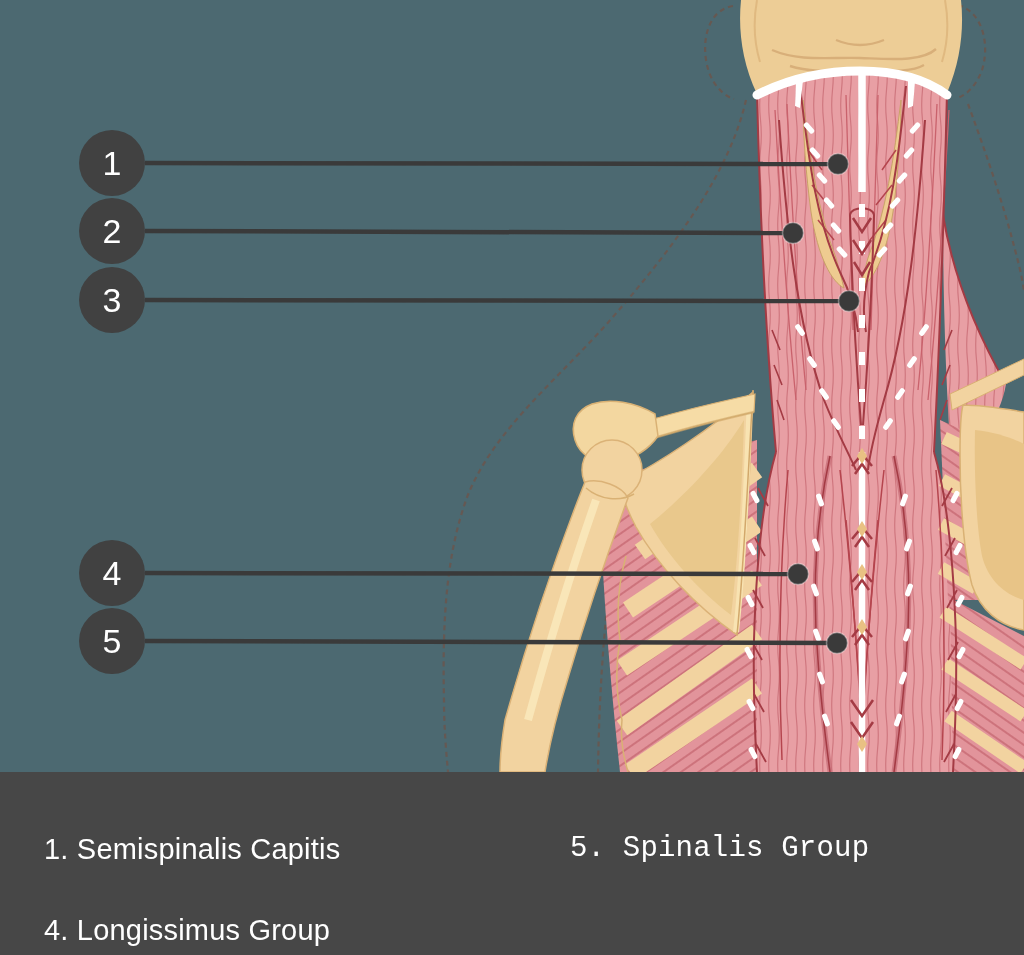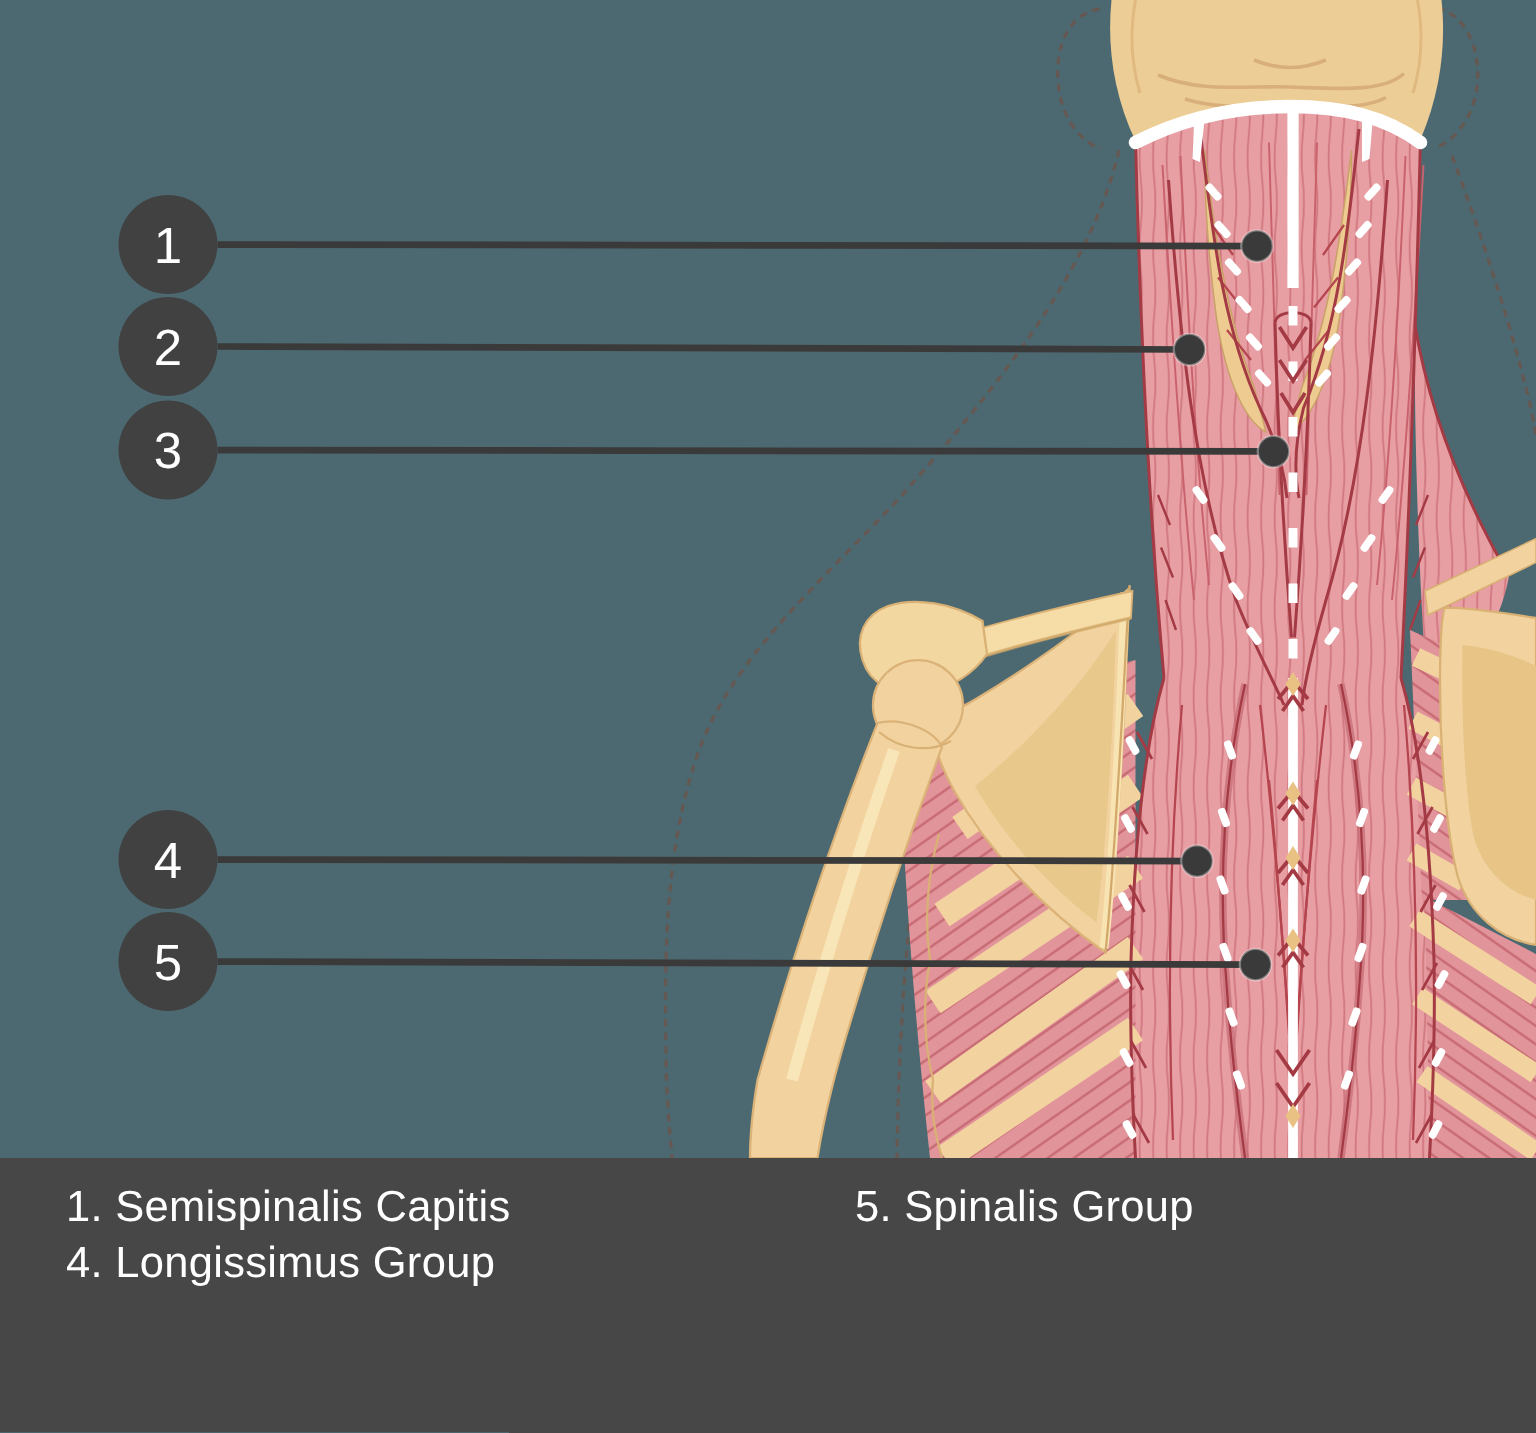--- a/index.html
+++ b/index.html
@@ -3,22 +3,22 @@
 <meta charset="utf-8">
 <style>
   html,body{margin:0;padding:0;background:#4c6971;}
   .stage{position:relative;width:1024px;height:955px;overflow:hidden;background:#4c6971;
          font-family:"Liberation Sans", sans-serif;}
   .illustration{position:absolute;left:0;top:0;width:1024px;height:772px;display:block;}
   .legend-panel{position:absolute;left:0;top:772px;width:1024px;height:183px;background:#474747;}
   .legend-col{position:absolute;top:15px;color:#ffffff;font-size:29px;line-height:36.5px;
               font-weight:400;letter-spacing:.2px;}
   .legend-col.one{left:44px;}
-  .legend-col.two{left:570px;}
-  .legend-item{white-space:nowrap;}
+  .legend-col.two{left:570px;font-family:Liberation Mono, monospace;}
+  .legend-item{white-space:nowrap;margin-top:44px;}
   .badge-num{font-size:34px;fill:#ffffff;}
 </style>
 </head>
 <body>
 
 <div class="stage">
 
 <svg class="illustration" viewBox="0 0 1024 772" xmlns="http://www.w3.org/2000/svg">
   <defs>
     <pattern id="pfv" width="9" height="60" patternUnits="userSpaceOnUse">

